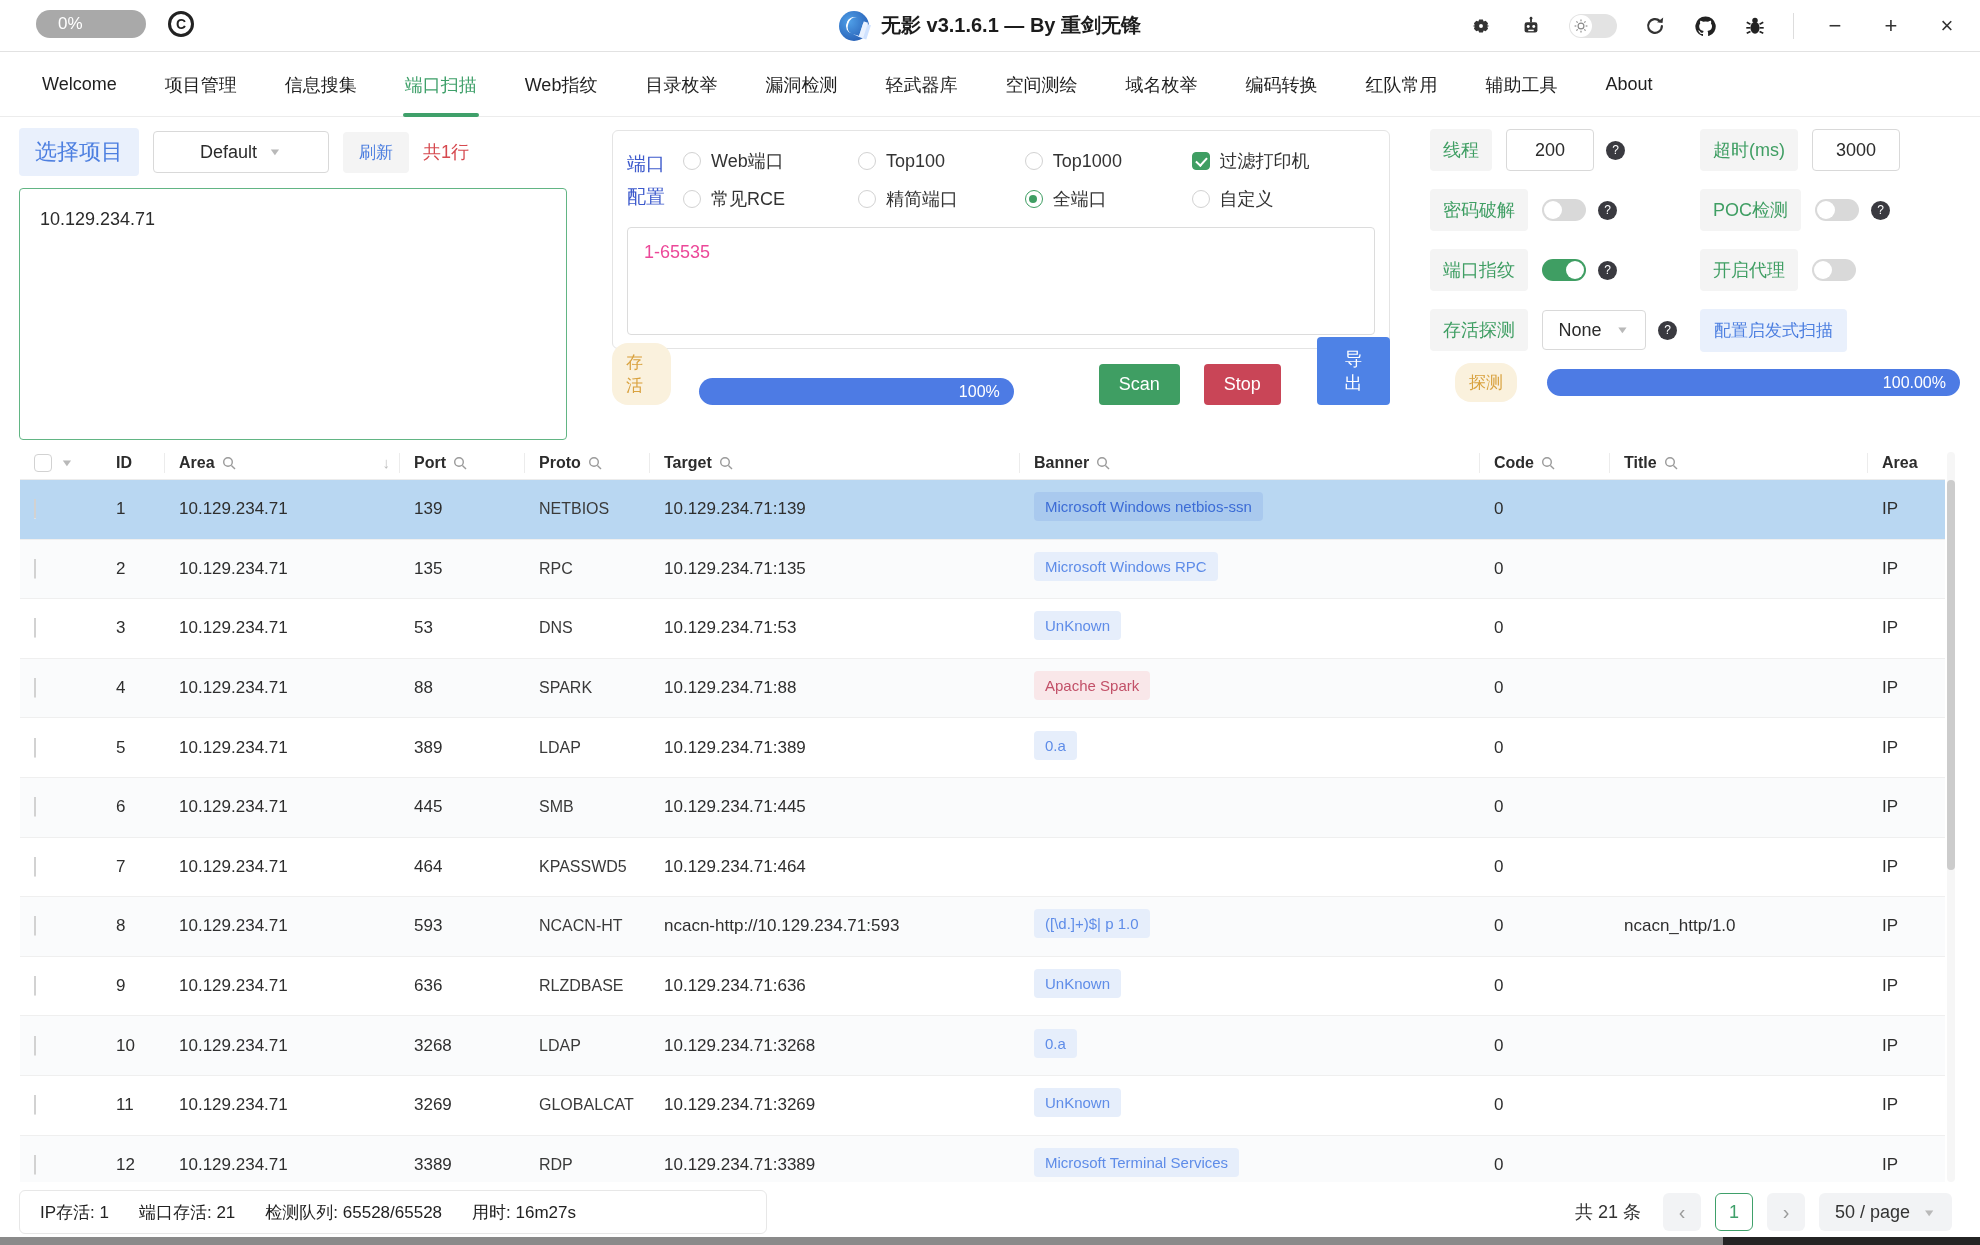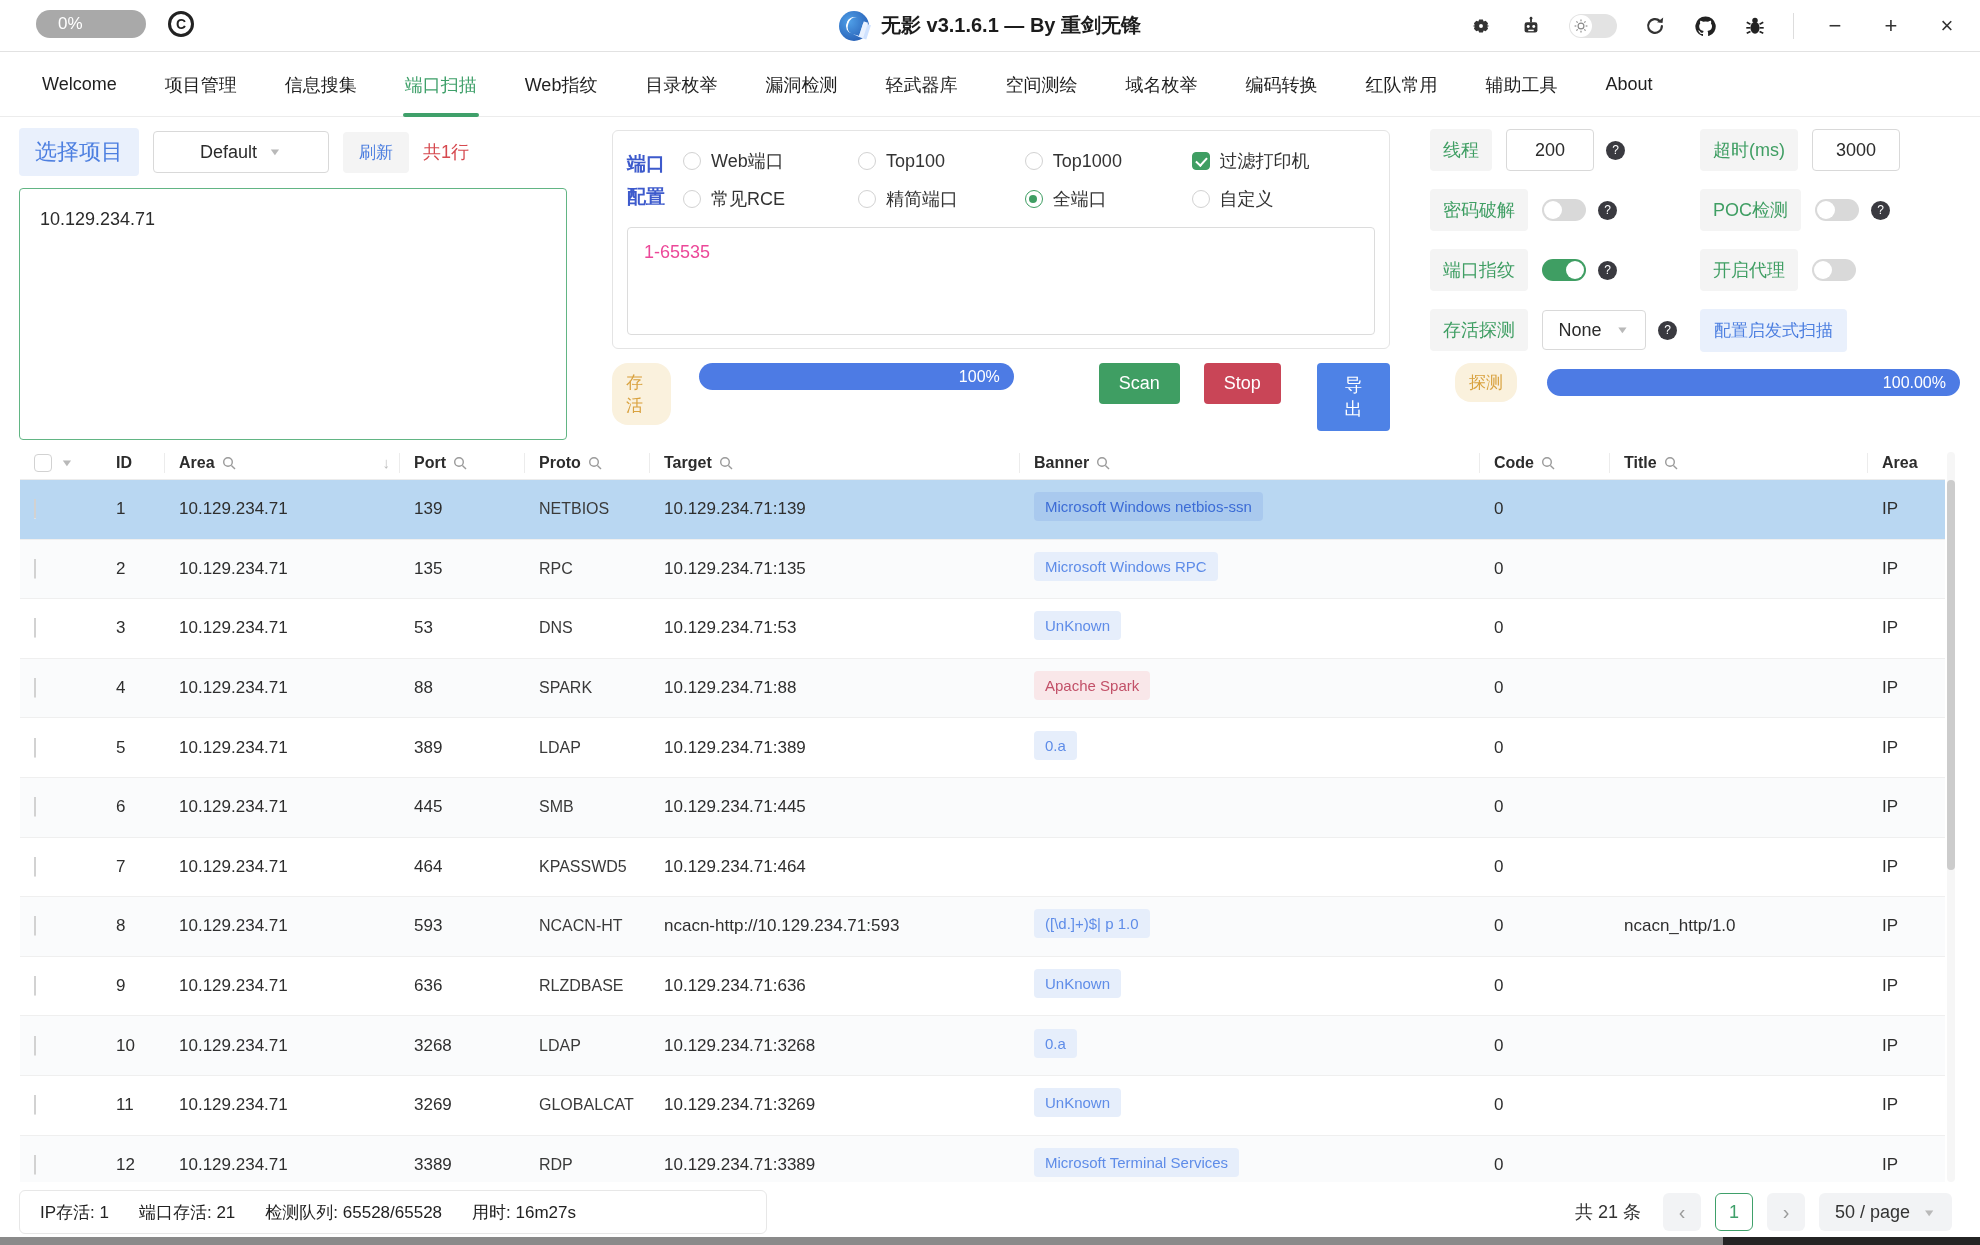--- a/index.html
+++ b/index.html
@@ -49,35 +49,35 @@
   .line-count { color:#d6494f; font-size:18px; }
   
   .targets-box { position:absolute; left:19px; top:188px; width:548px; height:252px;
     border:1px solid #62b584; border-radius:4px; background:#fff;
     font-size:18px; color:#2b2b2b; padding:18px 20px; resize:none; outline:none;
     font-family:"Liberation Sans","DejaVu Sans",sans-serif; line-height:1.4; }
   
   .config-box { position:absolute; left:612px; top:130px; width:778px; height:219px;
     border:1px solid #e4e4e4; border-radius:6px; background:#fff; padding:16px 14px 0 14px; }
   .cfg-head { display:flex; }
-  .cfg-label { color:#3d5acc; font-weight:bold; font-size:19px; line-height:1.75; width:56px; }
+  .cfg-label { color:#3d5acc; font-weight:normal; font-size:19px; line-height:1.75; width:56px; }
   .opt-grid { flex:1; display:grid; grid-template-columns:1.05fr 1fr 1fr 1.1fr; row-gap:10px; }
   .opt { display:flex; align-items:center; gap:10px; font-size:18px; color:#333; cursor:pointer; }
   .radio { width:18px; height:18px; border-radius:50%; border:1.5px solid #d2d2d2; background:#fff; position:relative; flex:none; }
   .radio.on { border-color:#3f9e63; }
   .radio.on::after { content:""; position:absolute; left:3.5px; top:3.5px; width:8px; height:8px; border-radius:50%; background:#3f9e63; }
   .cbx { width:18px; height:18px; border-radius:4px; border:1.5px solid #d2d2d2; background:#fff; flex:none; }
   .cbx.on { background:#3f9e63; border-color:#3f9e63; position:relative; }
   .cbx.on::after { content:""; position:absolute; left:5px; top:1.5px; width:5px; height:9px;
     border-right:2.2px solid #fff; border-bottom:2.2px solid #fff; transform:rotate(42deg); }
   .ports-input { position:absolute; left:14px; top:96px; width:748px; height:108px;
     border:1px solid #dcdcdc; border-radius:4px; font-size:18px; color:#ec4899;
     padding:14px 16px; resize:none; outline:none; font-family:"Liberation Sans","DejaVu Sans",sans-serif; }
   
-  .run-row { position:absolute; left:612px; top:363px; width:778px; height:42px; display:flex; align-items:flex-start; }
+  .run-row { position:absolute; left:612px; top:363px; width:778px; height:42px; display:flex; align-items:flex-end; }
   .badge-cream { background:#faf1dd; color:#d9a23f; font-size:17px; padding:8px 14px; border-radius:16px; }
   .pbar { height:27px; background:#4d7be4; border-radius:14px; color:#fff; font-size:16px;
     display:flex; align-items:center; justify-content:flex-end; padding-right:14px; }
   .pbar-left { width:340px; margin-left:28px; }
   .btn { border:none; border-radius:4px; color:#fff; font-size:18px; padding:10px 20px; cursor:pointer; }
   .btn-scan { background:#3f9e63; margin-left:85px; }
   .btn-stop { background:#c94557; margin-left:24px; }
   .btn-export { background:#4e82e6; margin-left:36px; }
   
   .settings { position:absolute; left:1430px; top:128px; width:532px; }

